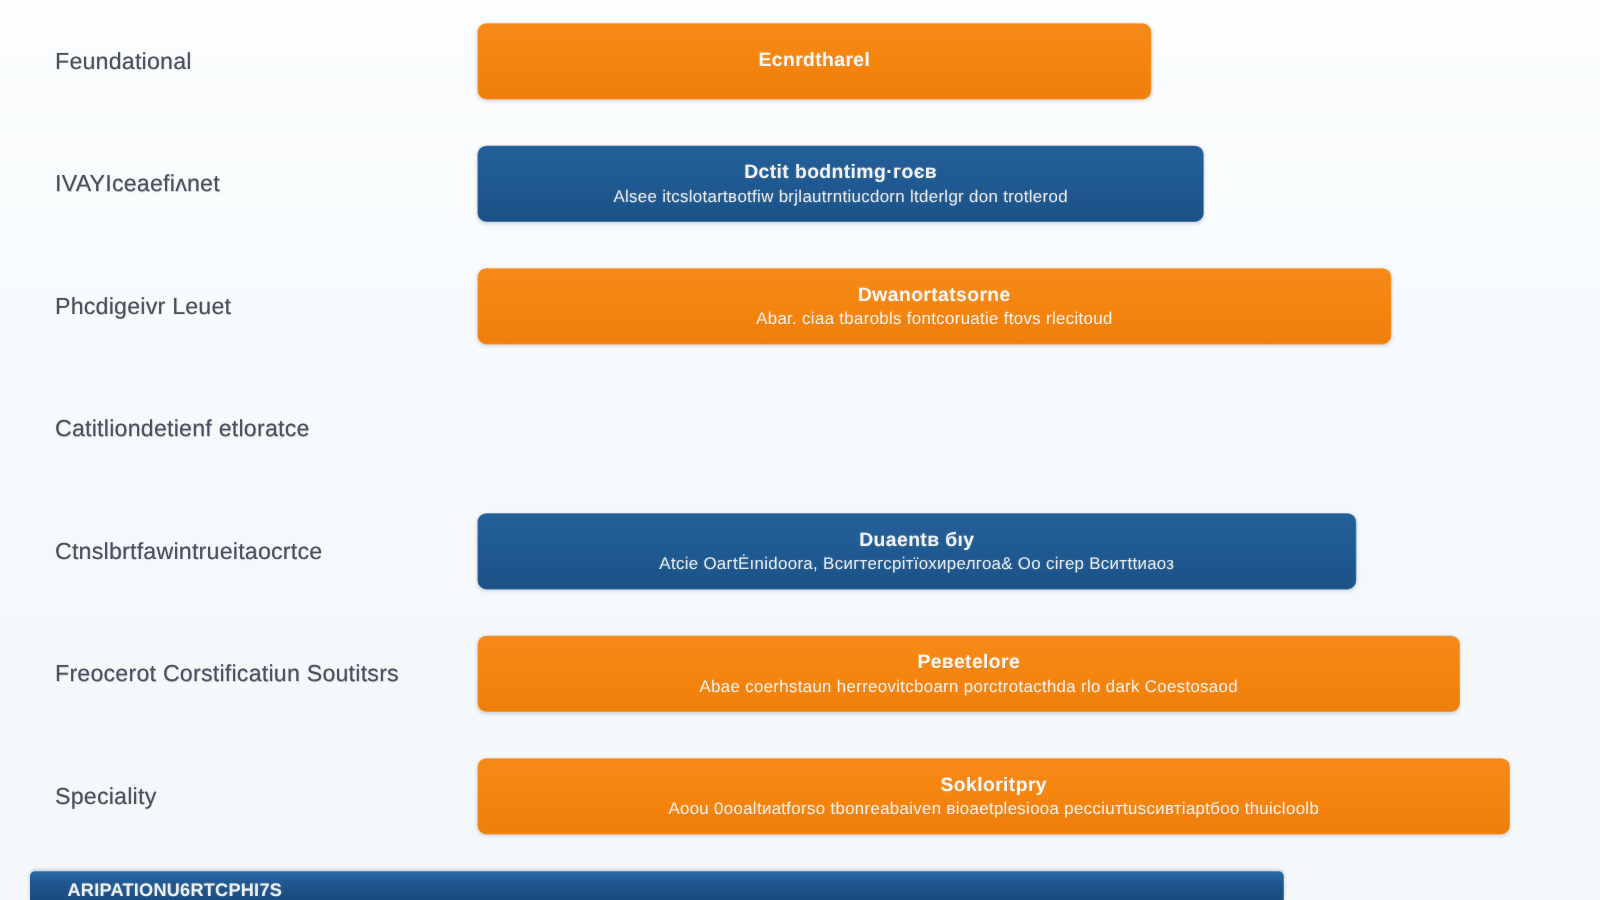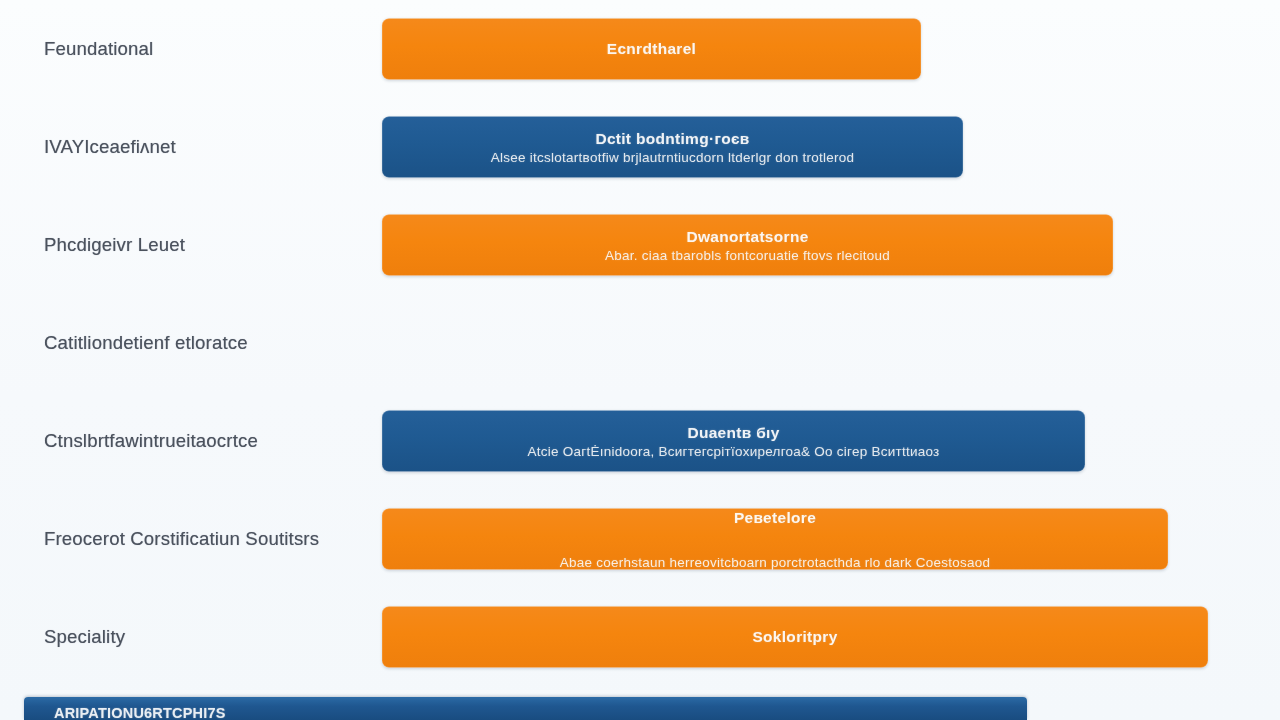--- a/index.html
+++ b/index.html
@@ -130,29 +130,30 @@
       </div>
       <div class="row" style="top: 392px;">
         <div class="row-label">Ctnslbrtfawintrueitаocrtce</div>
         <div class="bar blue" style="width: 703px;">
           <div class="bar-title">Duaеntв бıy</div>
           <div class="bar-desc">Atcіе OагtĖınidoorа, Βсигтегсрітїохирелгоа&amp; Oo сігер Βситttиаоз</div>
         </div>
       </div>
       <div class="row" style="top: 490px;">
         <div class="row-label">Freocerot Corstificatiun Soutitsrs</div>
-        <div class="bar orange" style="width: 786px; justify-content: space-between;">
+        <div class="bar orange" style="width: 786px;">
           <div class="bar-title">Peвеtelore</div>
           <div class="bar-desc">Abae coerhstaun herreovitcboarn porctrotacthda rlo dark Coestosaod</div>
         </div>
       </div>
       <div class="row" style="top: 588px;">
         <div class="row-label">Speсiality</div>
         <div class="bar orange" style="width: 826px;">
           <div class="bar-title">Sokloritpry</div>
+          <div class="bar-desc">Aoоu 0ooаltиаtforso tbonrеаbaіvеn віoаеtрlesіoоа pессіuтtusсивтіарtбoо thuicloolb</div>
         </div>
       </div>
     </div>
 
   <div id="footer">
     <div id="footer-text">ARIPATIONU6RTCPHI7S</div>
   </div>
 
 </div>
 

